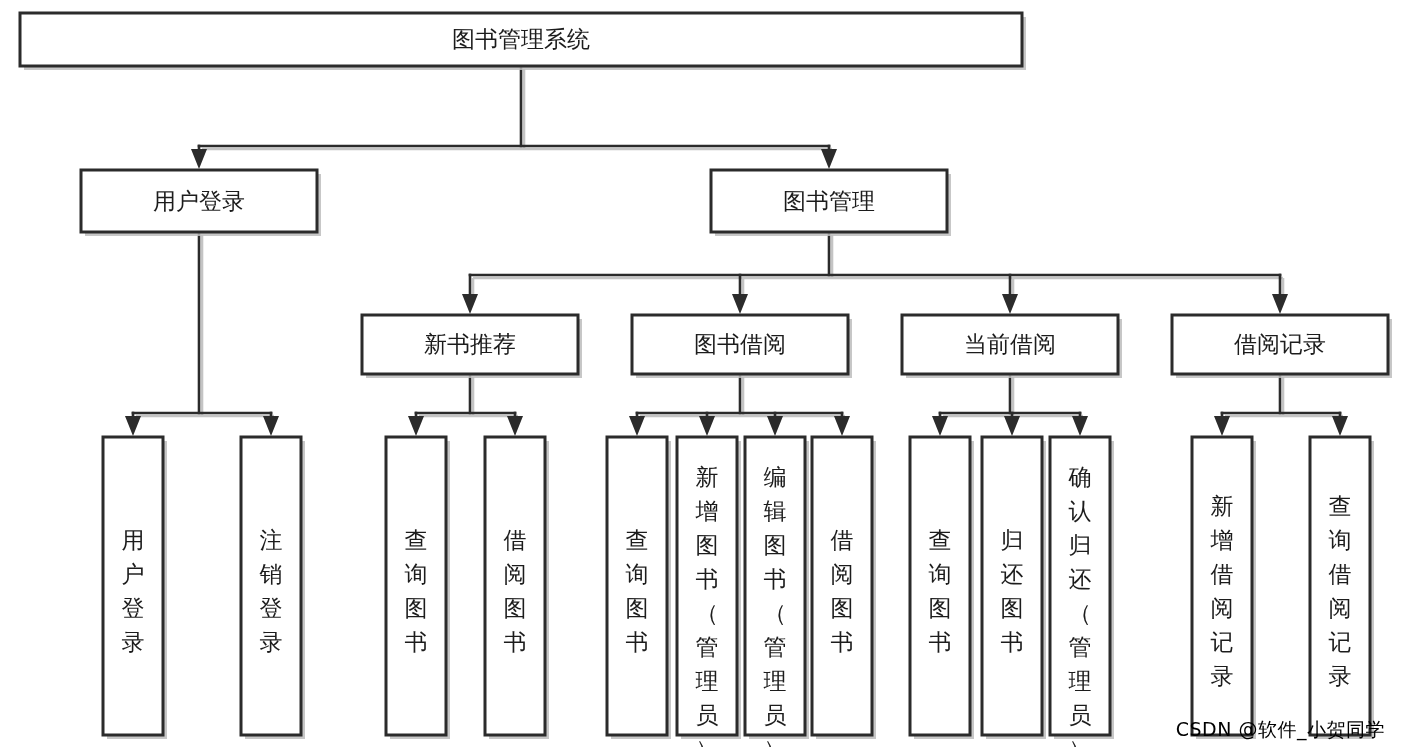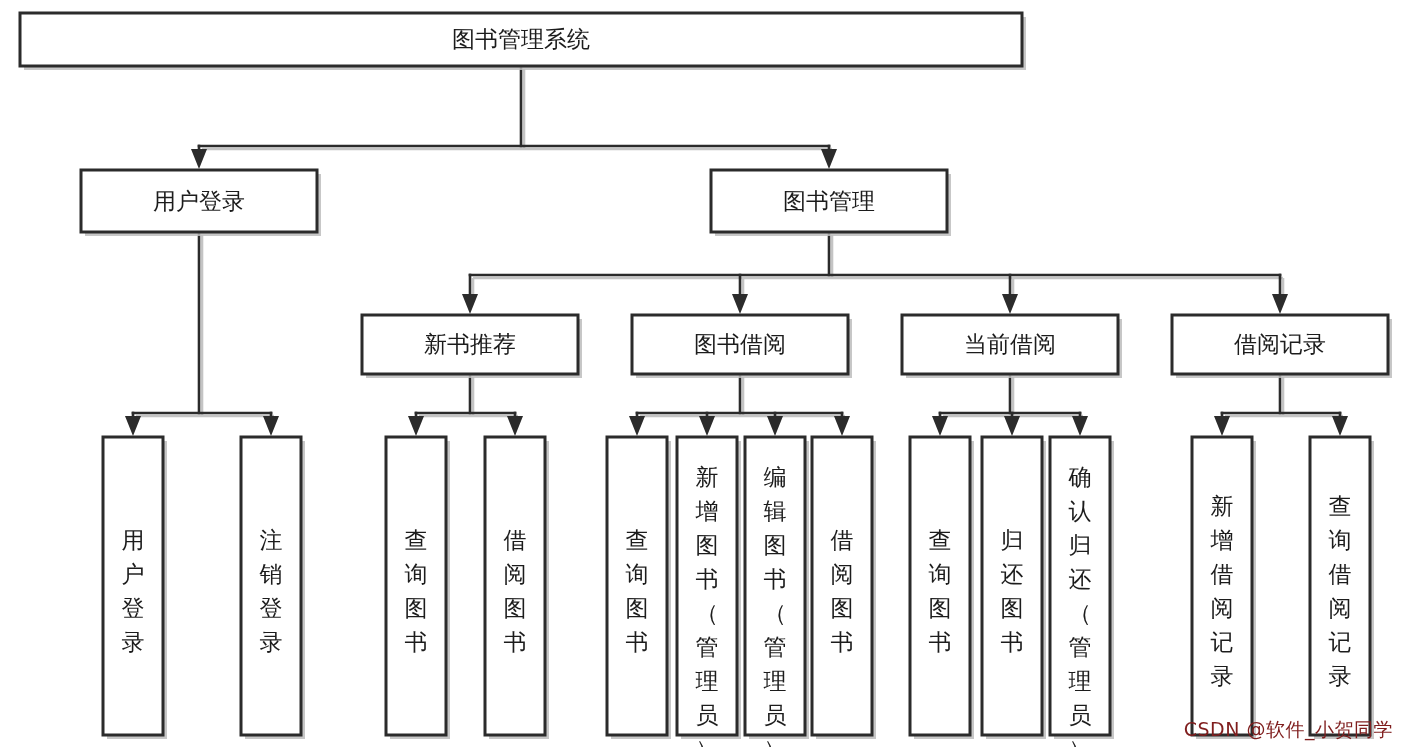--- a/index.html
+++ b/index.html
@@ -49,25 +49,25 @@
     text-anchor: middle;
     dominant-baseline: middle;
   }
   .label-h { font-size: 23px; }
   .label-v {
     font-size: 23px;
     text-anchor: middle;
   }
   .watermark {
     position: absolute;
-    right: 12px;
+    right: 20px;
     bottom: 4px;
     font-family: "DejaVu Sans", "Liberation Sans", sans-serif;
     font-size: 19px;
-    color: #7f1d1d;
+    color: #000000;
     white-space: nowrap;
     user-select: none;
     letter-spacing: .5px;
   }
 </style>
 </head>
 <body>
 
 <div id="chart-root">
   <svg id="diagram-svg" width="1405" height="747" viewBox="0 0 1405 747">

